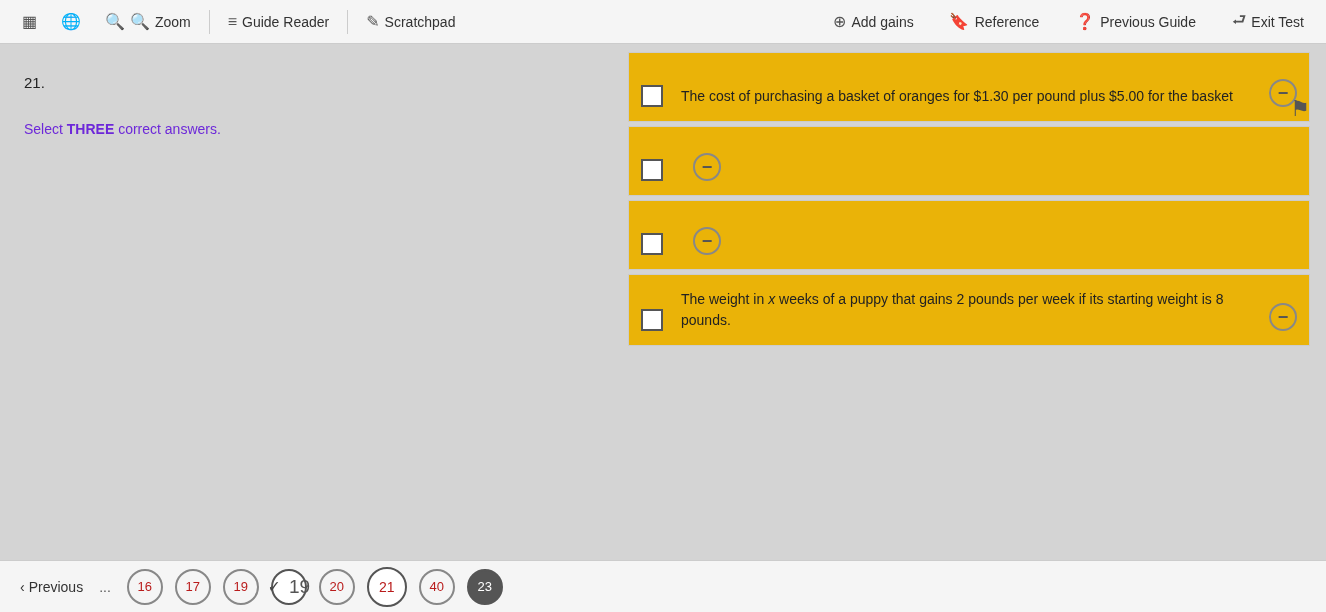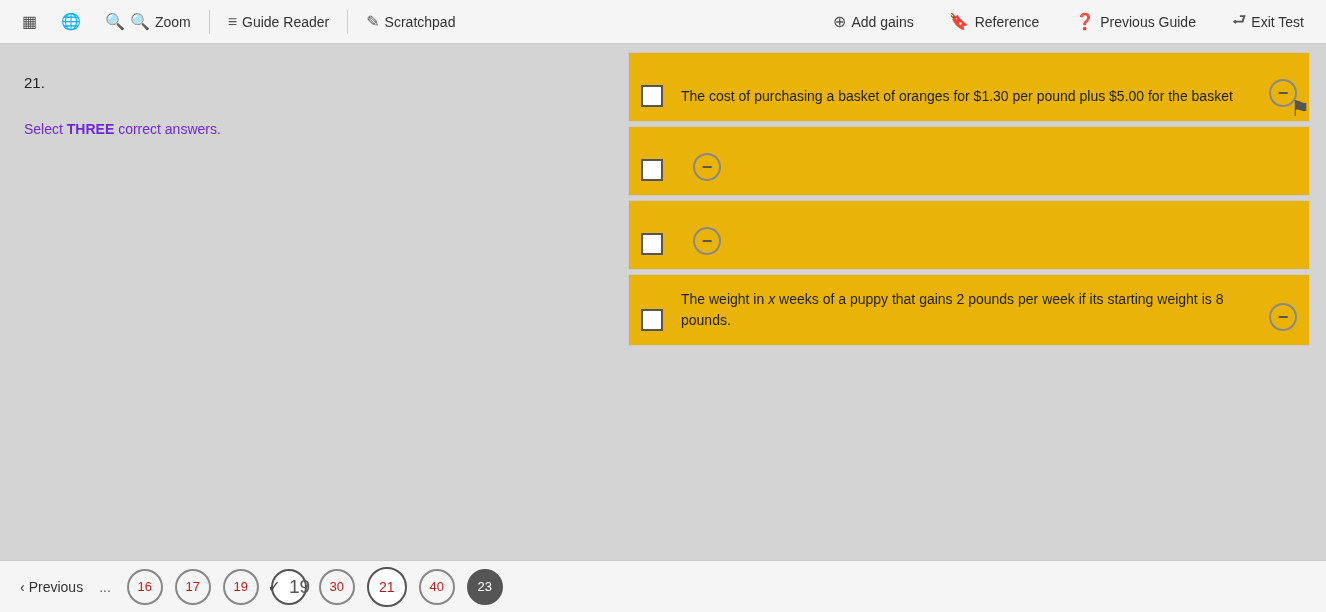--- a/index.html
+++ b/index.html
@@ -347,21 +347,21 @@
   <div class="page-circle">
     <span>19</span>
   </div>
 
   <div class="checkmark-circle">
     <span class="check-inner">✓</span>
     <span style="font-size:19px; margin-left:8px;">19</span>
   </div>
 
   <div class="page-circle">
-    <span>30</span>
+    <span>20</span>
   </div>
 
   <div class="page-circle current-large">
     <span>21</span>
   </div>
 
   <div class="page-circle">
     <span>40</span>
   </div>
 

